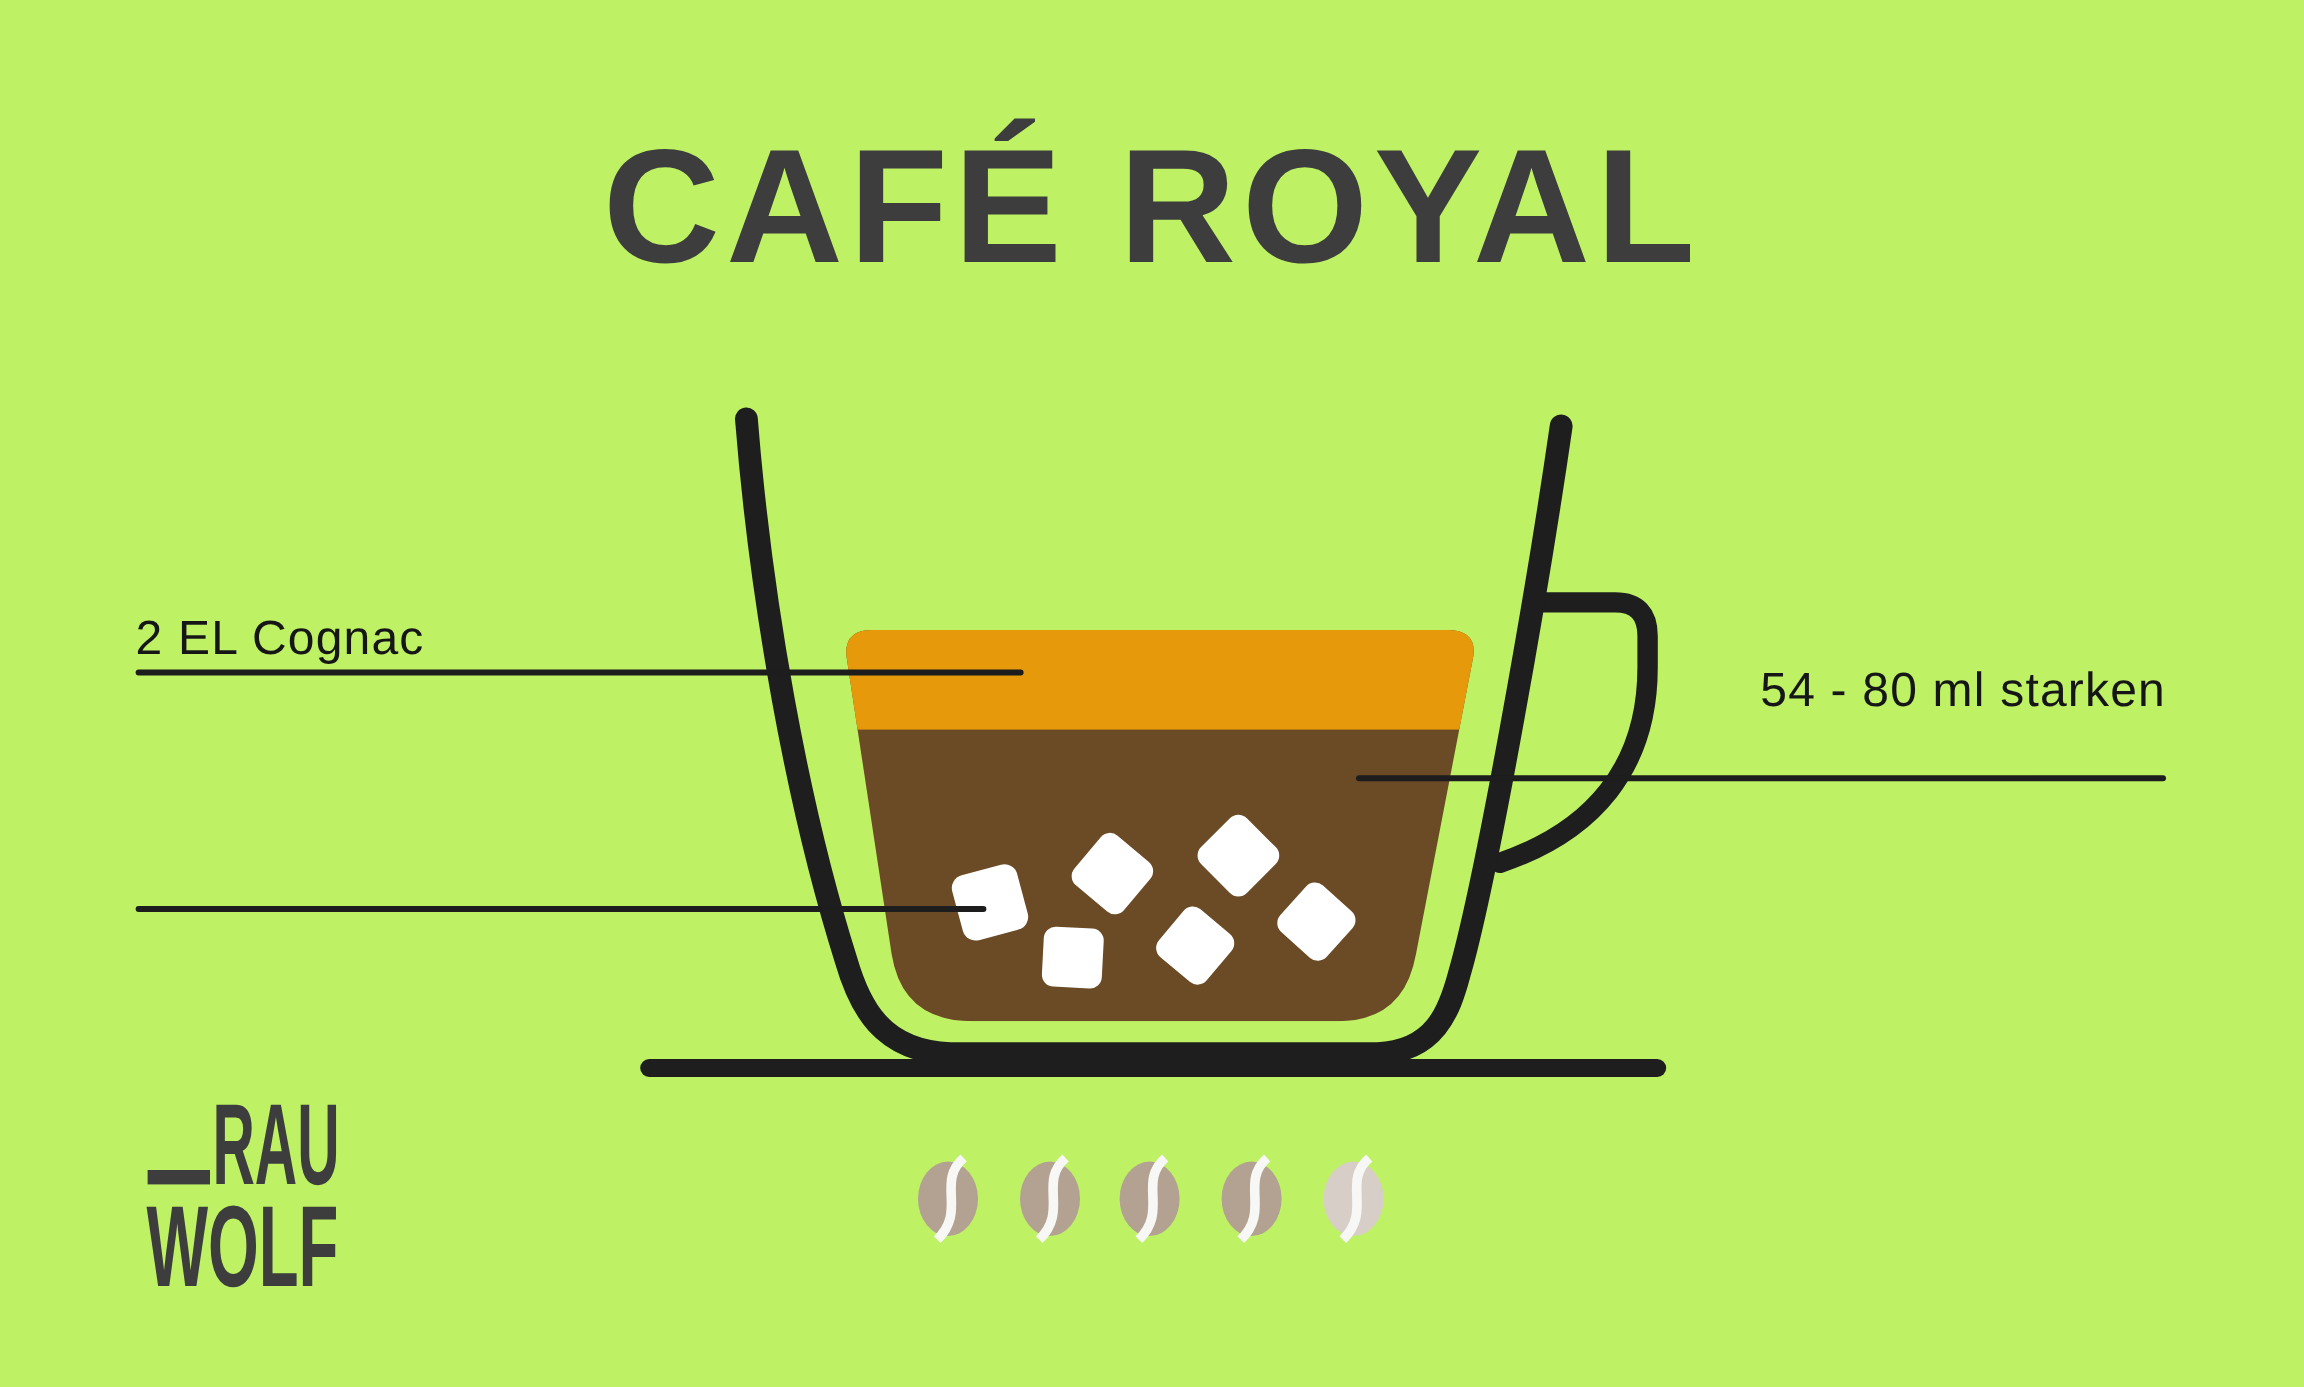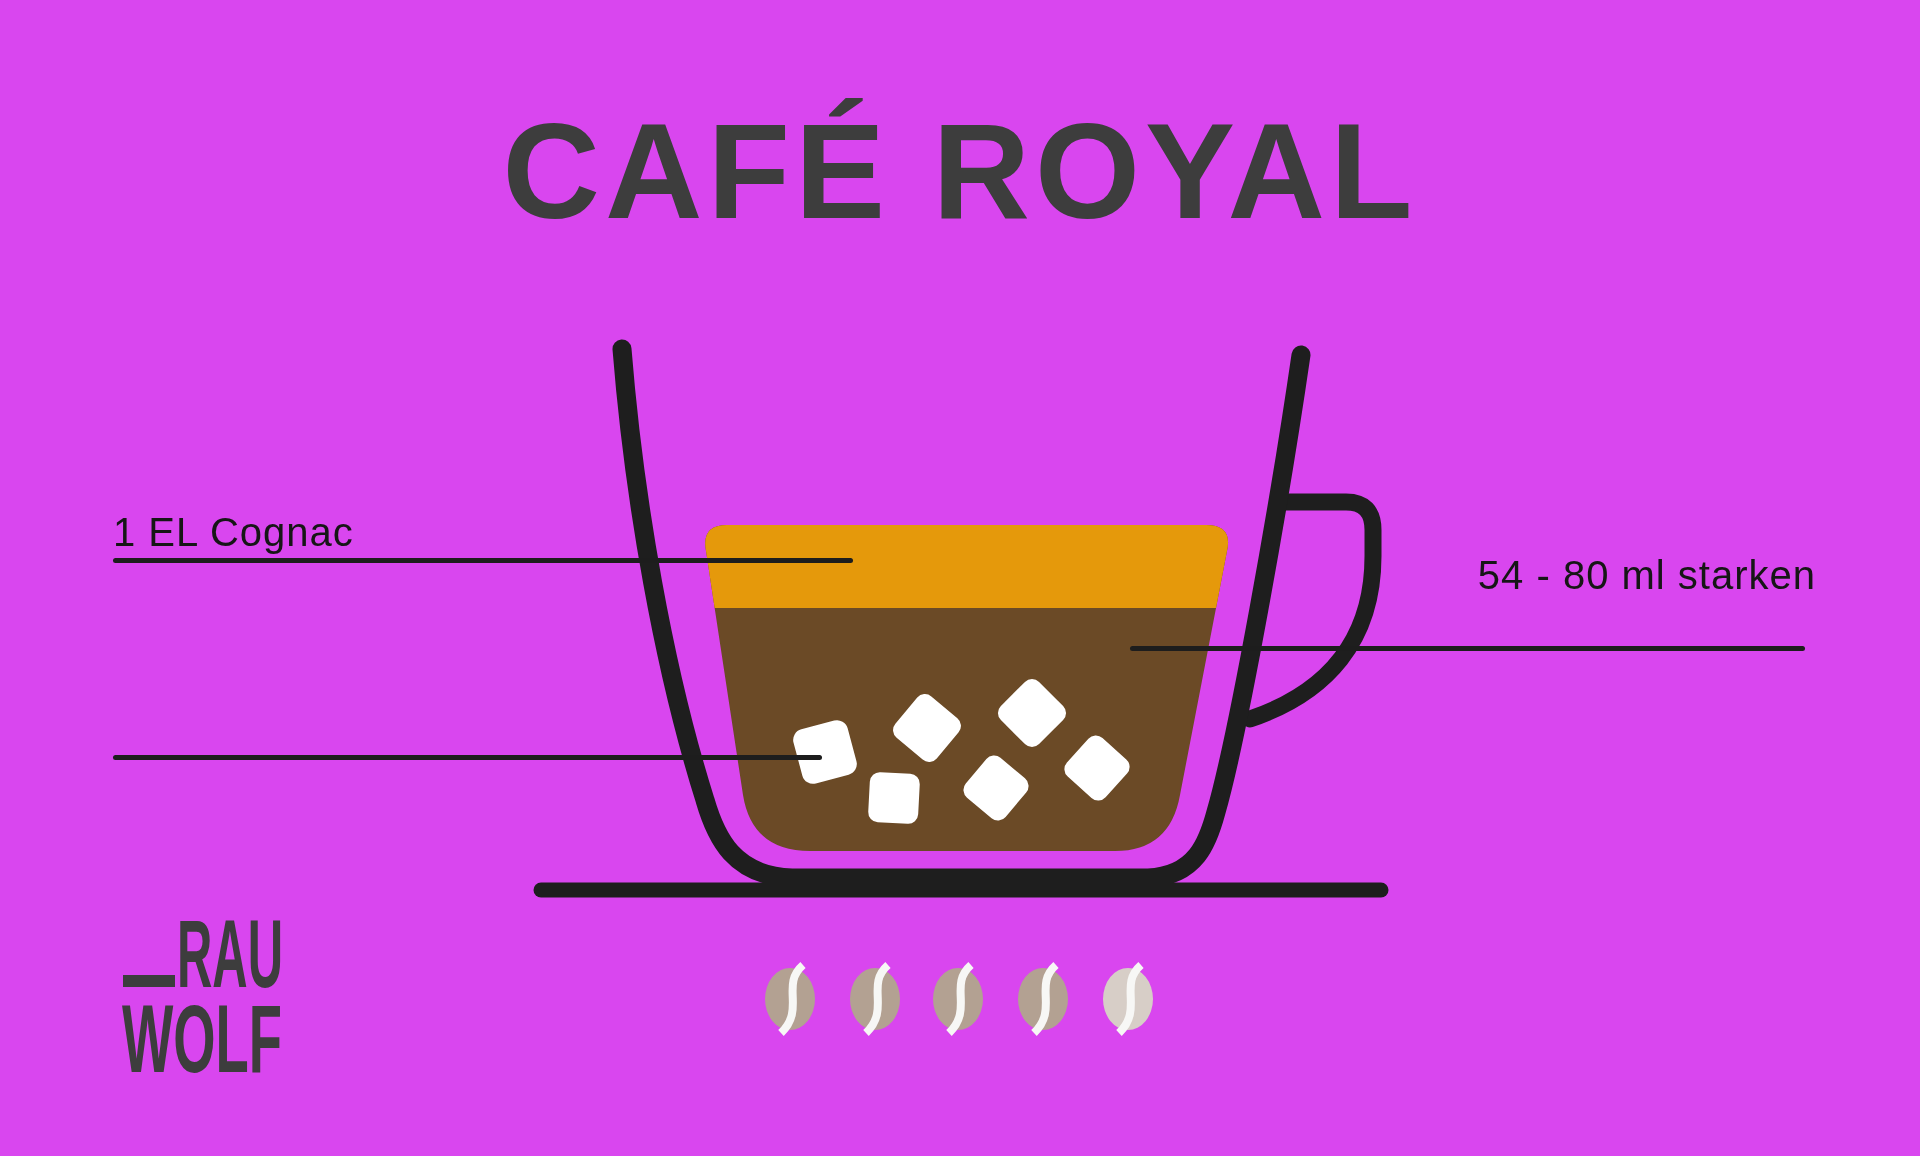--- a/index.html
+++ b/index.html
@@ -1,19 +1,19 @@
 <!DOCTYPE html>
 <html><head>
 <meta charset="utf-8">
 <style>
   html,body{margin:0;padding:0;}
   .canvas{
     position:relative;
     width:1920px;height:1156px;
-    background:#d946ef;
+    background:#bef264;
     overflow:hidden;
     font-family:"Liberation Sans", sans-serif;
   }
   .title{
     position:absolute;
     top:104px;left:0;width:100%;
     text-align:center;
     font-size:135px;
     font-weight:700;
     letter-spacing:5px;
@@ -25,21 +25,21 @@
     position:absolute;
     font-size:40px;
     font-weight:500;
     letter-spacing:1px;
     color:#161616;
     line-height:1.2;
     white-space:nowrap;
   }
   .label-cognac{top:508px;left:113px;}
   .label-sugar{top:709px;left:113px;}
-  .label-coffee{top:551px;right:104px;text-align:right;line-height:48px;}
+  .label-coffee{top:551px;right:115px;text-align:right;line-height:48px;}
   .leader{
     position:absolute;
     height:5px;
     background:#1d1d1d;
     border-radius:3px;
   }
   .leader-cognac{top:558px;left:113px;width:740px;}
   .leader-sugar{top:755px;left:113px;width:709px;}
   .leader-coffee{top:646px;left:1130px;width:675px;}
   .cup-svg{position:absolute;top:0;left:0;}
@@ -105,21 +105,21 @@
         <ellipse rx="25" ry="31" fill="#b3a192"></ellipse>
         <path d="M 13,-34 C -10,-14 16,10 -9,34" stroke="#f7f7f5" stroke-width="8" fill="none"></path>
       </g>
       <g transform="translate(1128 999)">
         <ellipse rx="25" ry="31" fill="#d7cec7"></ellipse>
         <path d="M 13,-34 C -10,-14 16,10 -9,34" stroke="#f7f7f5" stroke-width="8" fill="none"></path>
       </g>
     </g>
   </svg>
 
-  <div class="label label-cognac">1 EL Cognac</div>
+  <div class="label label-cognac">2 EL Cognac</div>
   <div class="leader leader-cognac"></div>
 
   <div class="leader leader-sugar"></div>
 
   <div class="label label-coffee">
     <span>54 - 80 ml starken</span><br>
   </div>
   <div class="leader leader-coffee"></div>
 
   <svg class="logo-svg" width="220" height="190" viewBox="0 0 220 190">

